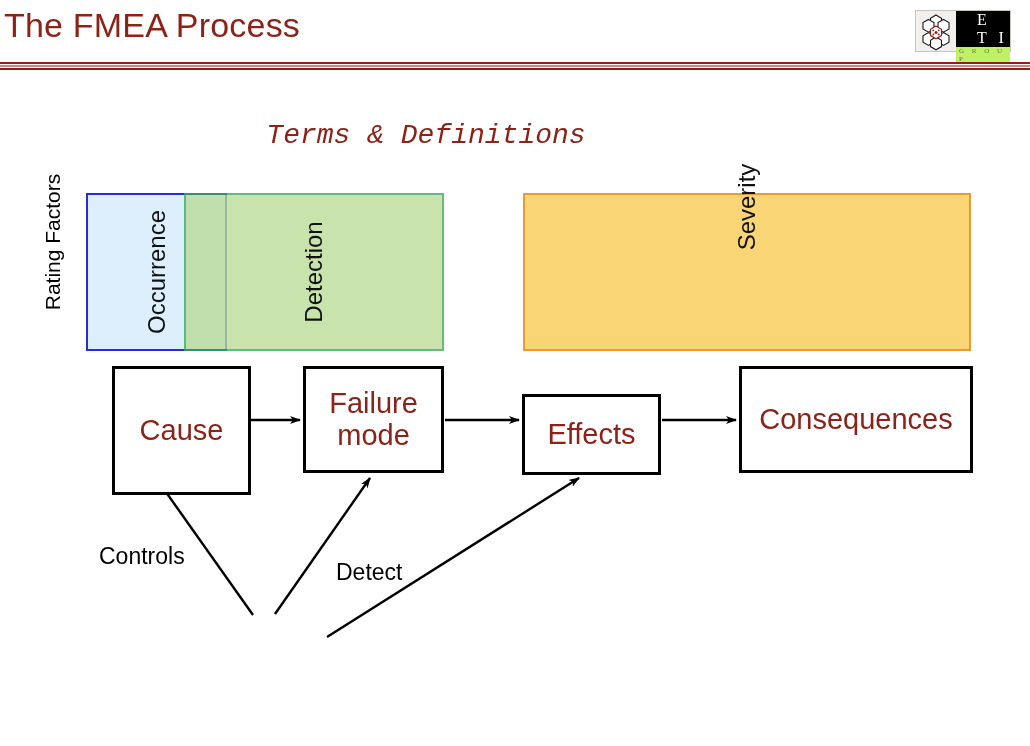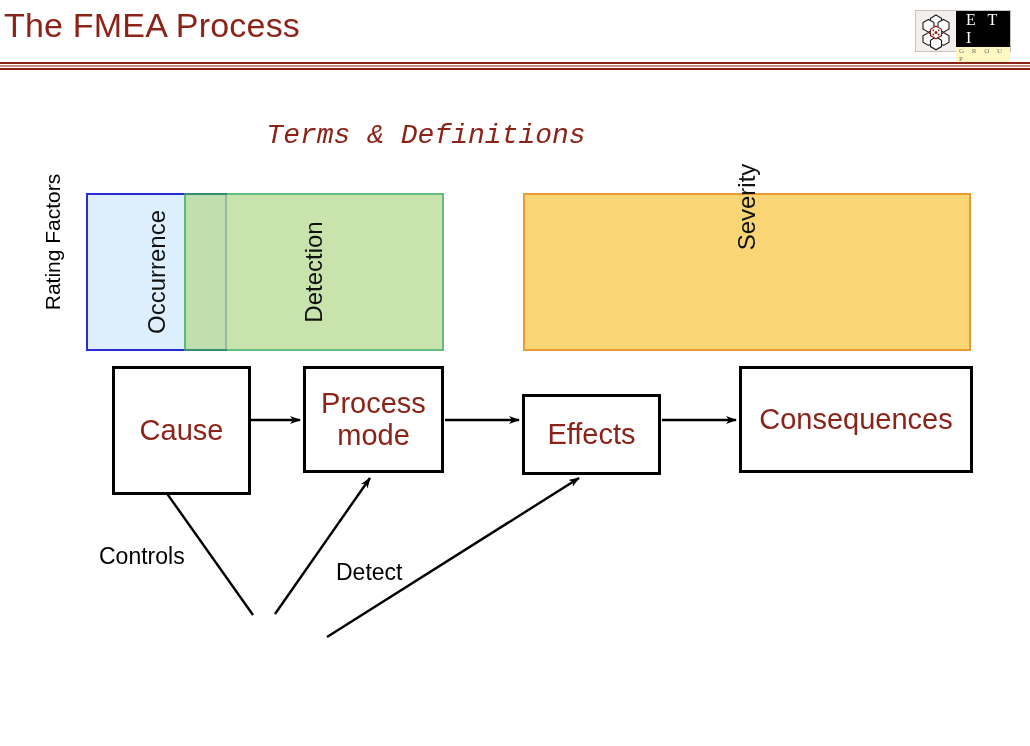--- a/index.html
+++ b/index.html
@@ -57,26 +57,26 @@
   #logo-eti {
     flex: 0 0 60%;
     background: #000000;
     color: #ffffff;
     font-family: "Liberation Serif", serif;
     font-size: 16px;
     letter-spacing: 4px;
     display: flex;
     align-items: center;
     justify-content: center;
-    padding-left: 10px;
+    padding-left: 21px;
     box-sizing: border-box;
   }
   #logo-group {
     flex: 1 1 auto;
-    background: #fef9c3;
+    background: #bef264;
     color: #7a6f68;
     font-family: "Liberation Serif", serif;
     font-size: 7px;
     letter-spacing: 3px;
     display: flex;
     align-items: center;
     justify-content: center;
     padding-left: 3px;
     box-sizing: border-box;
   }
@@ -299,21 +299,21 @@
 
   <div class="conn-label" id="label-prevent">Controls</div>
   <div class="conn-label" id="label-detect">Detect</div>
 
   <div class="proc-box" id="box-cause">
     <span>Cause</span>
   </div>
 
   <div class="proc-box" id="box-failure-mode">
     <div>
-      <div>Process</div>
+      <div>Failure</div>
       <div>mode</div>
     </div>
   </div>
 
   <div class="proc-box" id="box-effects">
     <span>Effects</span>
   </div>
 
   <div class="proc-box" id="box-consequences">
     <span>Consequences</span>

